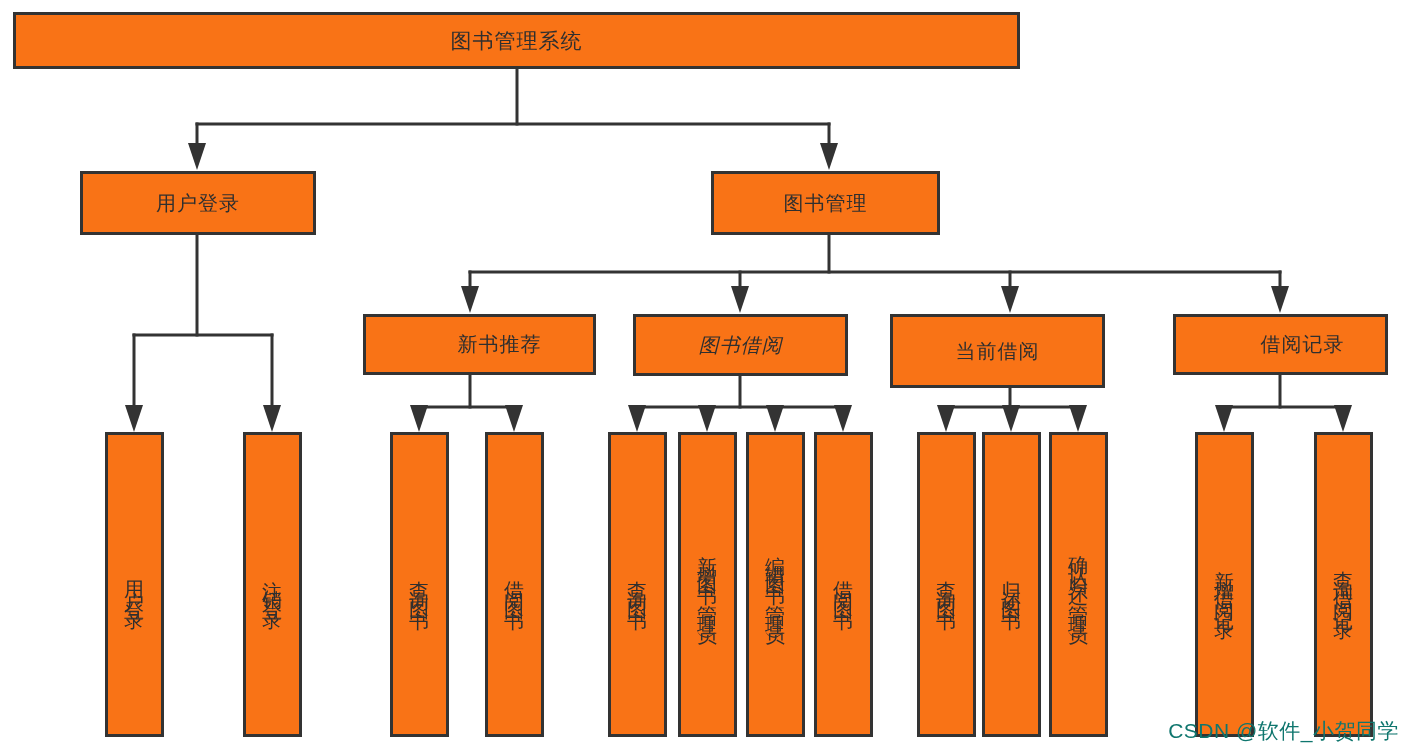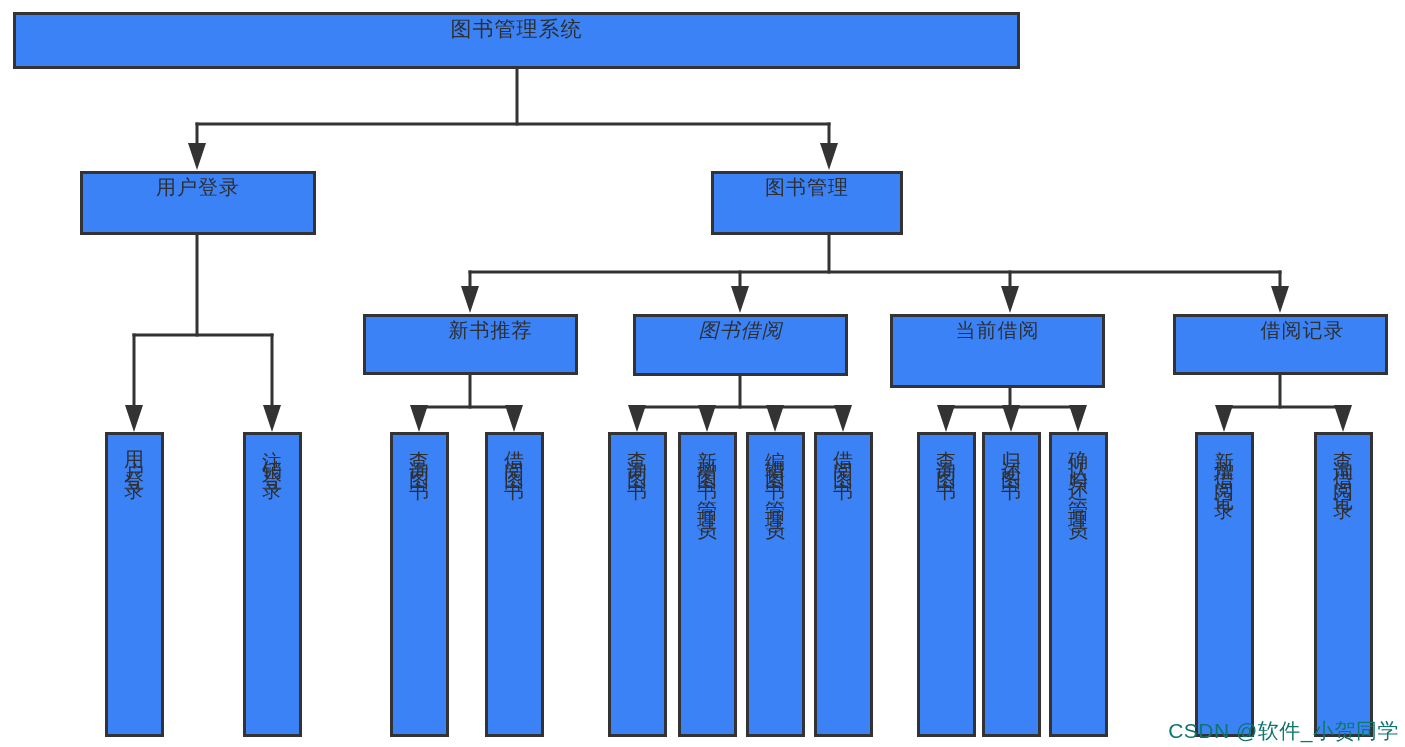--- a/index.html
+++ b/index.html
@@ -14,23 +14,23 @@
   .connectors {
     position: absolute;
     left: 0; top: 0;
     width: 1405px; height: 747px;
     z-index: 1;
   }
   .box {
     position: absolute;
     box-sizing: border-box;
     border: 3px solid #333333;
-    background: #3b82f6;
+    background: #f97316;
     display: flex;
-    align-items: flex-start;
+    align-items: center;
     justify-content: center;
     color: #2f2f2f;
     z-index: 2;
   }
   .h-label { font-size: 20px; letter-spacing: 1px; white-space: nowrap; }
   .root-label { font-size: 21px; }
   .v-text {
     writing-mode: vertical-rl;
     text-orientation: mixed;
     font-size: 20px;
@@ -109,25 +109,25 @@
     </g>
   </svg>
 
   <div class="box" style="left:13px; top:12px; width:1007px; height:57px;">
     <span class="h-label root-label">图书管理系统</span>
   </div>
 
   <div class="box" style="left:80px; top:171px; width:236px; height:64px;">
     <span class="h-label">用户登录</span>
   </div>
-  <div class="box" style="left:711px; top:171px; width:192px; height:64px;">
+  <div class="box" style="left:711px; top:171px; width:229px; height:64px;">
     <span class="h-label">图书管理</span>
   </div>
 
-  <div class="box" style="left:363px; top:314px; width:215px; height:61px;padding-left:40px;">
+  <div class="box" style="left:363px; top:314px; width:233px; height:61px;padding-left:40px;">
     <span class="h-label">新书推荐</span>
   </div>
   <div class="box" style="left:633px; top:314px; width:215px; height:62px;font-style:italic;">
     <span class="h-label">图书借阅</span>
   </div>
   <div class="box" style="left:890px; top:314px; width:215px; height:74px;">
     <span class="h-label">当前借阅</span>
   </div>
   <div class="box" style="left:1173px; top:314px; width:215px; height:61px;padding-left:44px;">
     <span class="h-label">借阅记录</span>

